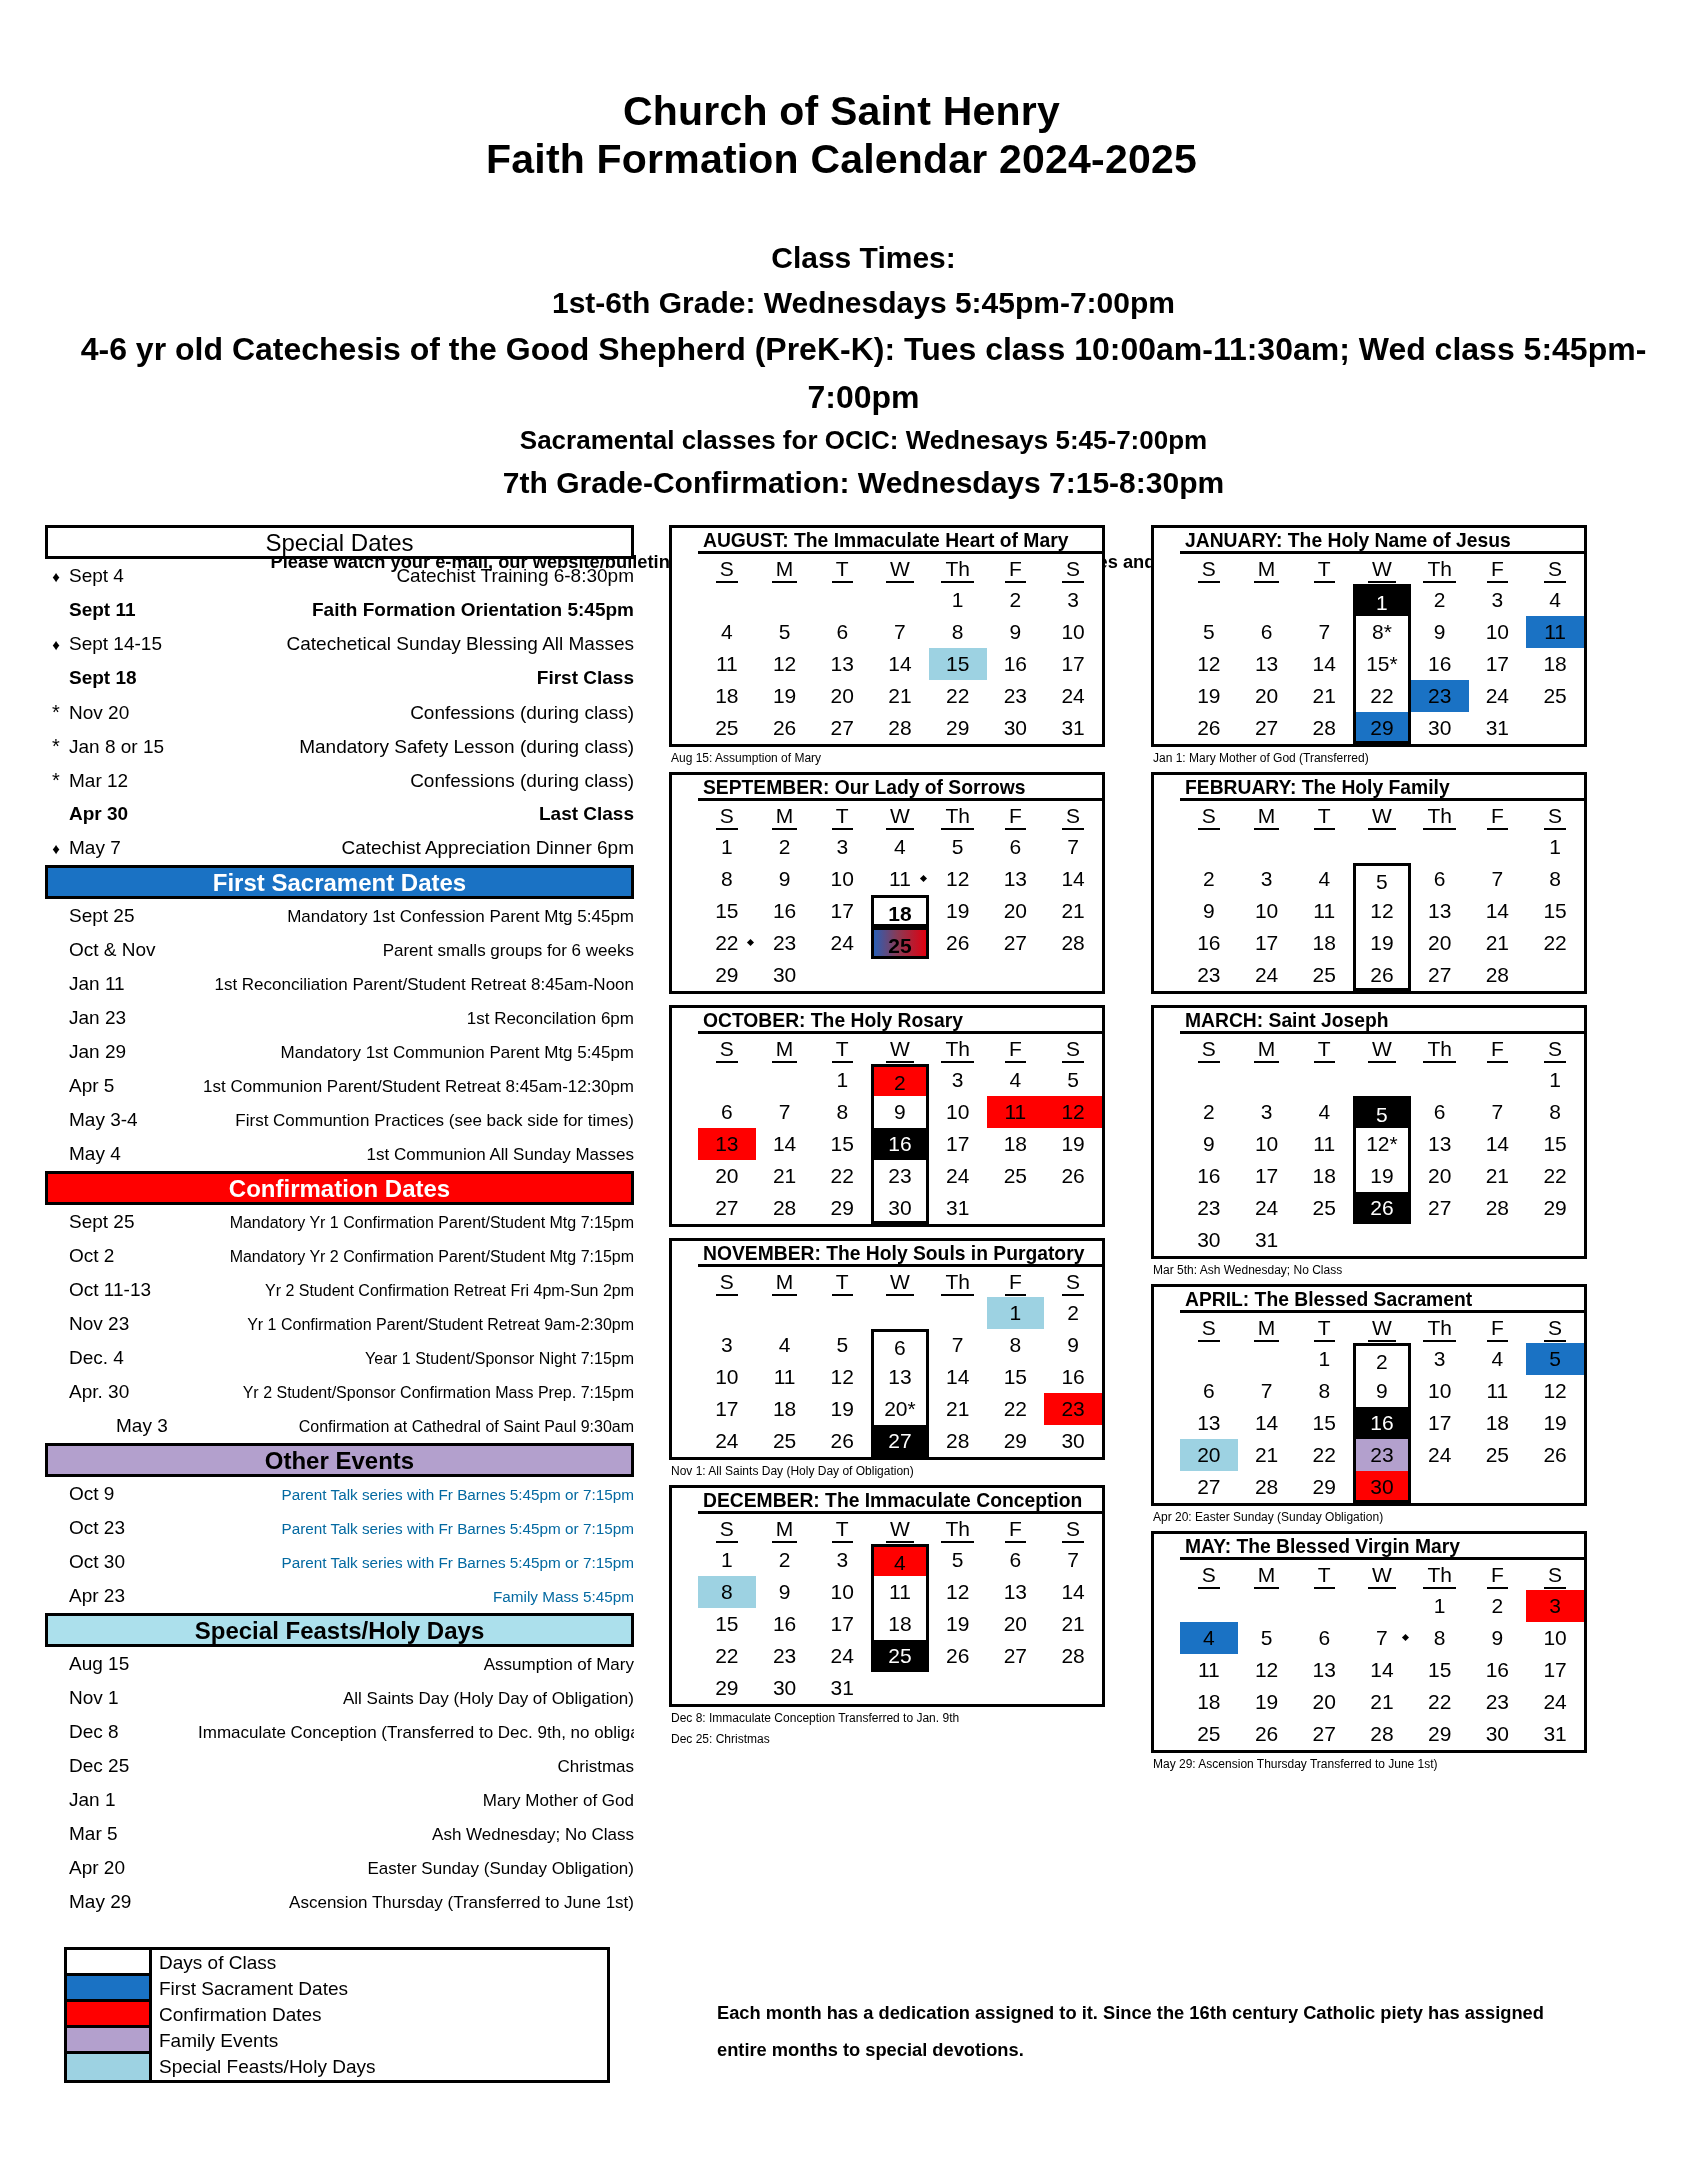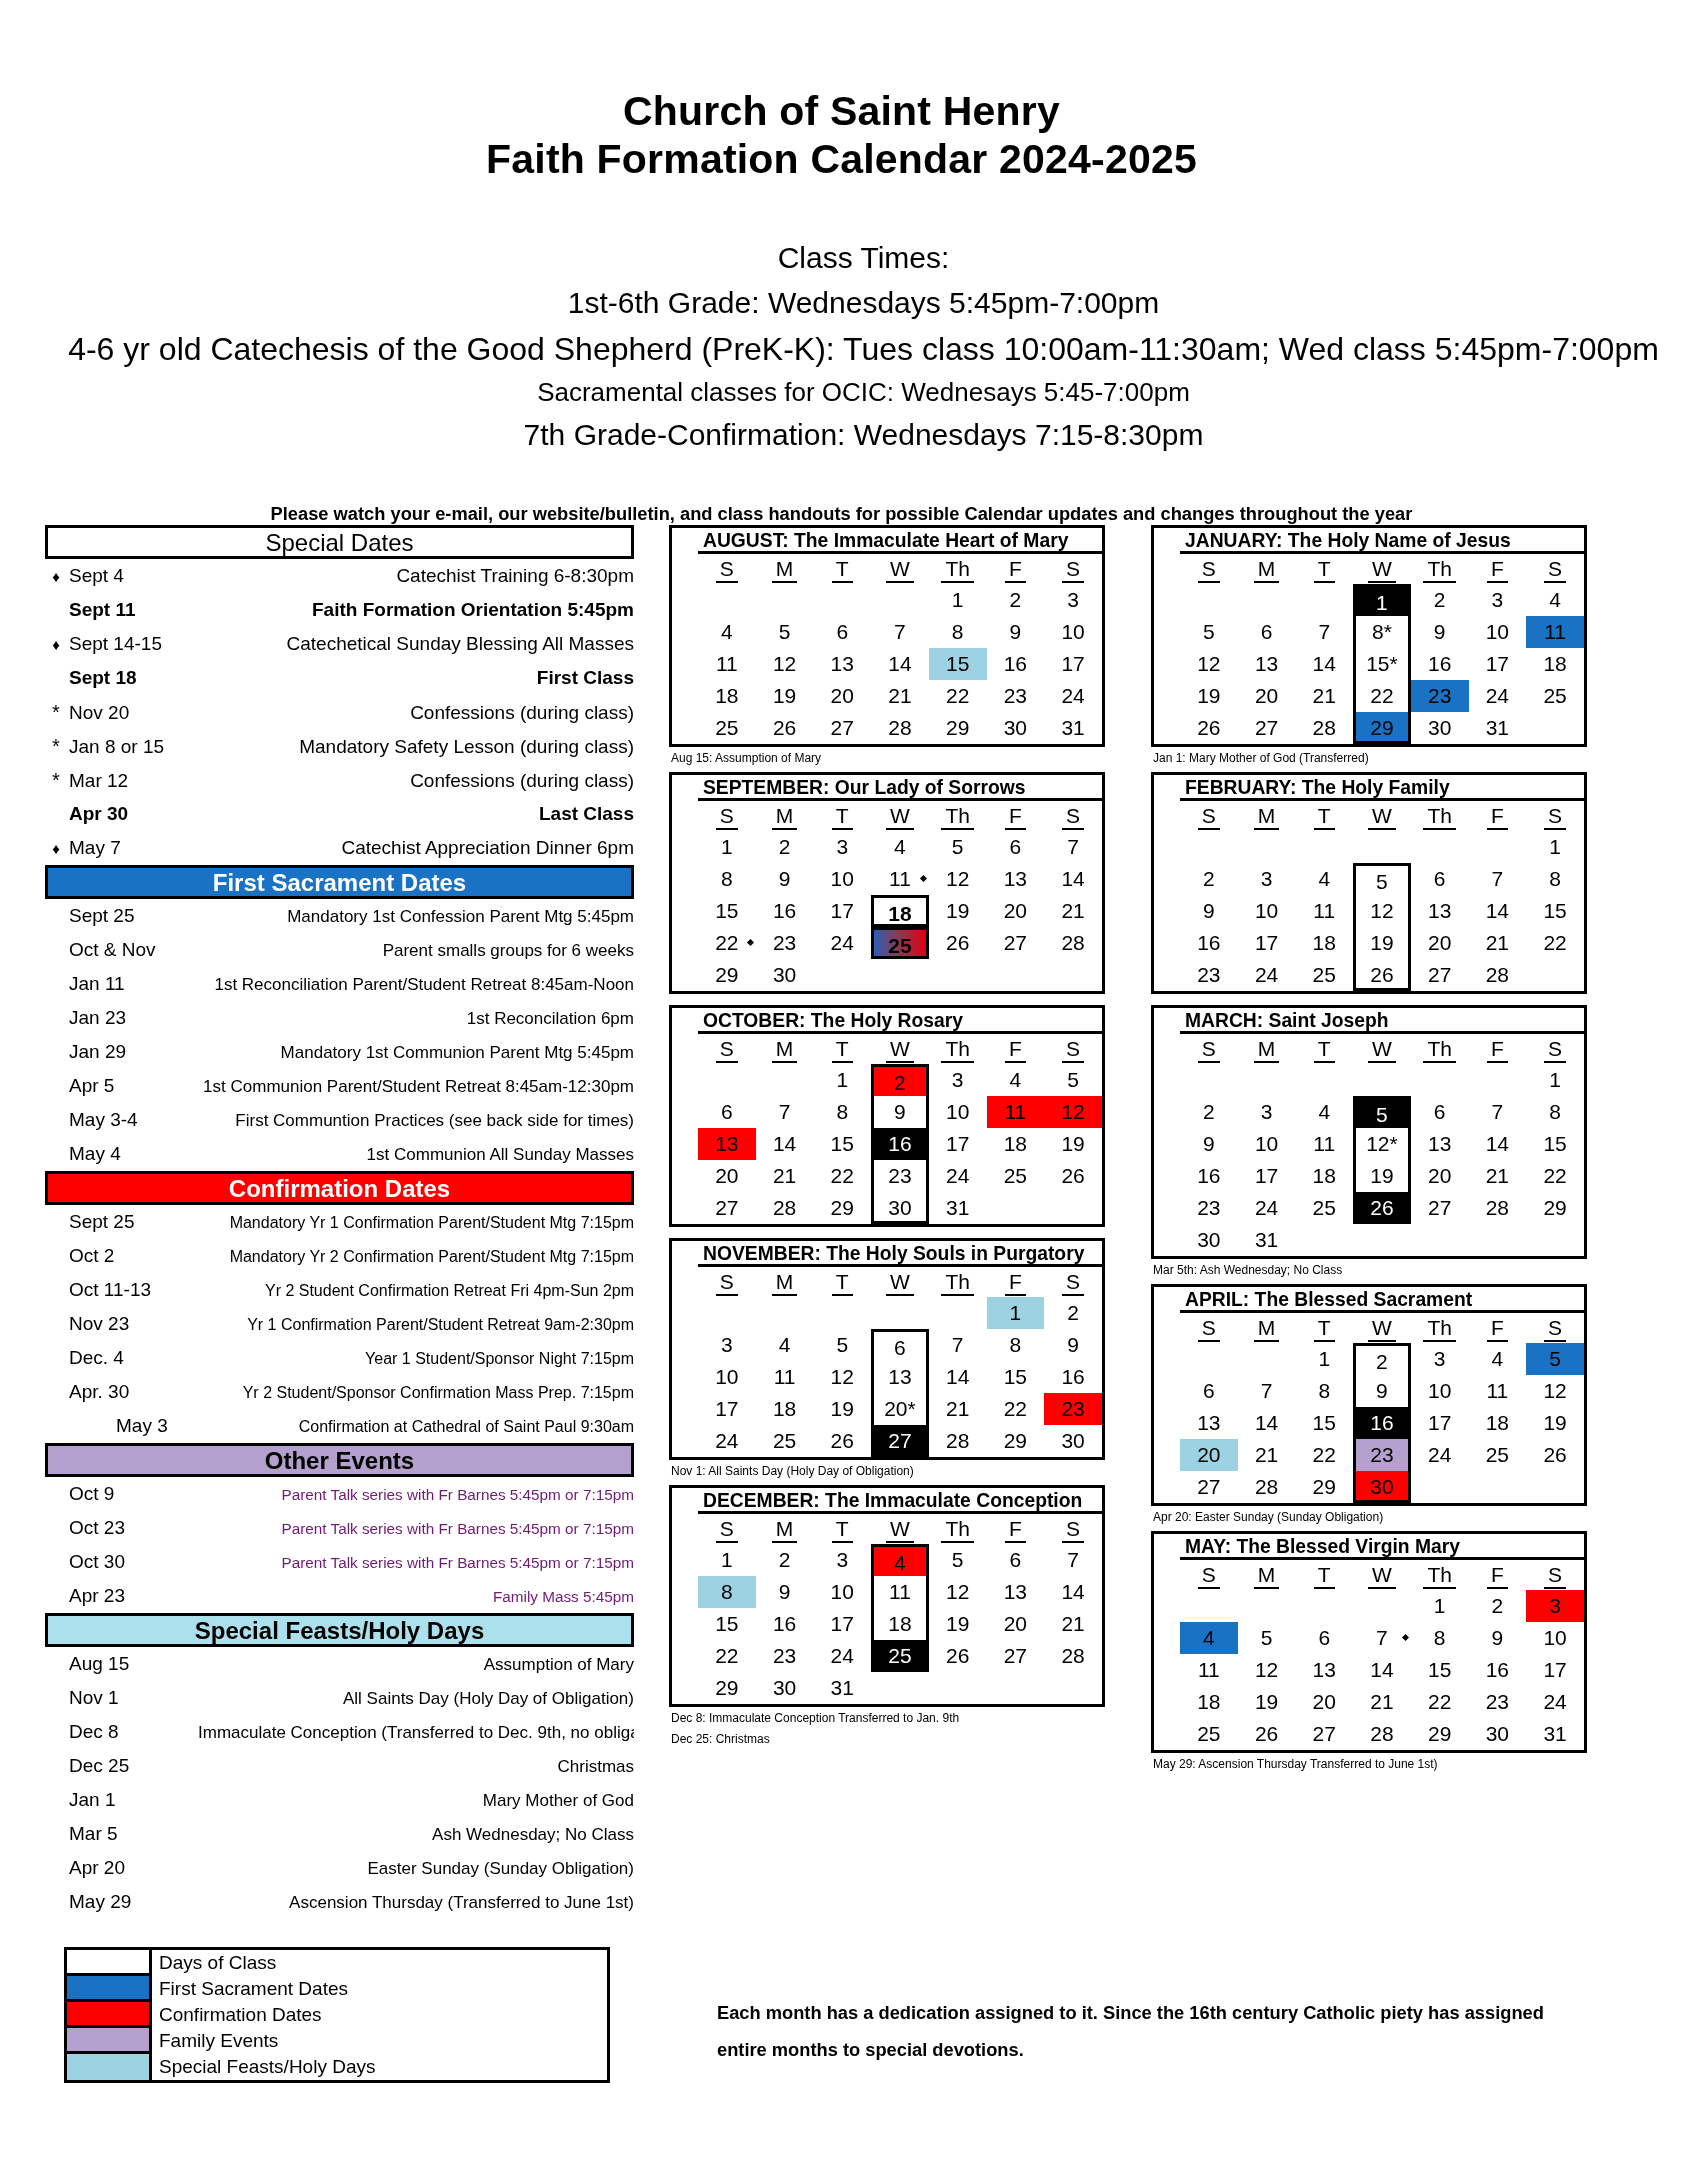--- a/index.html
+++ b/index.html
@@ -10,21 +10,21 @@
     color:#000;
     -webkit-font-smoothing:none;
   }
   .page{position:relative;width:1683px;height:2178px;box-sizing:border-box;}
 
   
   .title-block{text-align:center;padding-top:87px;}
   .title1{font-size:41px;font-weight:bold;letter-spacing:0.2px;line-height:1.18;}
   .title2{font-size:41px;font-weight:bold;letter-spacing:0.2px;line-height:1.18;}
   .classtimes{text-align:center;margin-top:51px;}
-  .ct-line{font-weight:normal;line-height:1.5;padding-left:44px;}
+  .ct-line{font-weight:bold;line-height:1.5;padding-left:44px;}
   .ct-1{font-size:30px;}
   .ct-2{font-size:30px;}
   .ct-3{font-size:32px;}
   .ct-4{font-size:26px;}
   .ct-5{font-size:30px;}
   .watch-note{
     text-align:center;font-size:18.3px;font-weight:bold;
     margin-top:46px;
   }
 
@@ -56,21 +56,21 @@
   }
   .row .bullet{width:22px;flex:0 0 22px;text-align:center;font-size:15px;line-height:34px;}
   .row .bullet.star{font-size:20px;}
   .row .date{flex:0 0 auto;line-height:34px;padding-left:2px;}
   .row .desc{flex:1 1 auto;text-align:right;line-height:34px;overflow:hidden;}
   .row.b .date,.row.b .desc{font-weight:bold;}
   .row .date.w140{width:139px;}
   .row.small .desc{font-size:17px;}
   .row.tiny .desc{font-size:16px;}
   .row.xtiny .desc{font-size:15.3px;}
-  .row .desc.gray{color:#701a75;}
+  .row .desc.gray{color:#0369a1;}
 
   
   .legend{
     position:absolute;left:64px;top:1947px;
     width:546px;border:3px solid #000;box-sizing:border-box;
   }
   .leg-row{display:flex;align-items:center;height:26px;}
   .leg-sw{width:85px;flex:0 0 85px;height:26px;border-right:3px solid #000;box-sizing:border-box;}
   .leg-row:not(:last-child) .leg-sw{border-bottom:3px solid #000;}
   .leg-lbl{font-size:19px;padding-left:7px;line-height:26px;}

